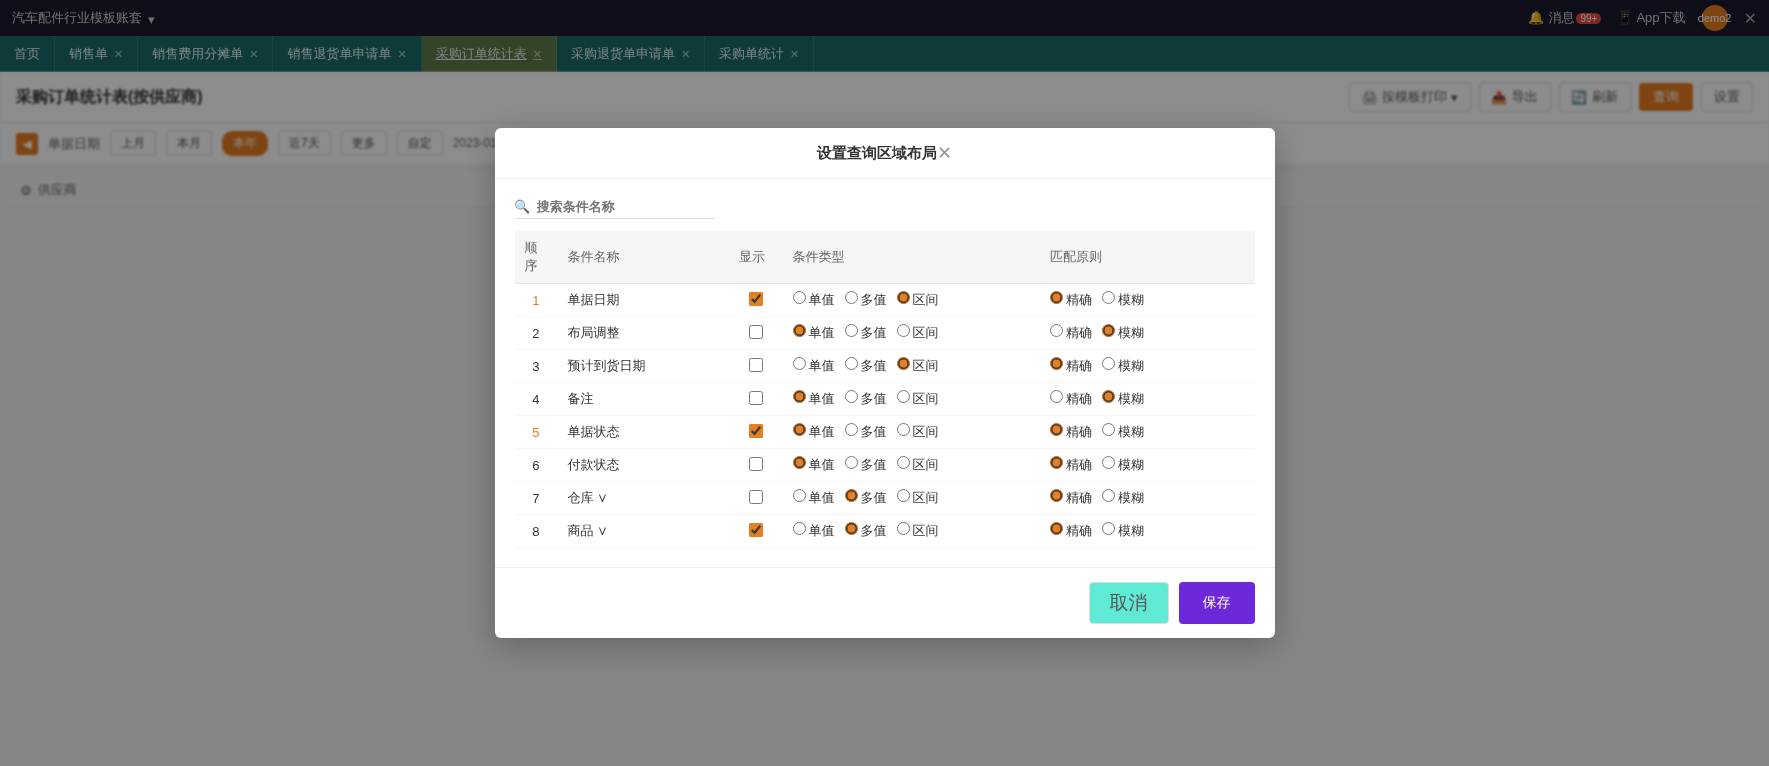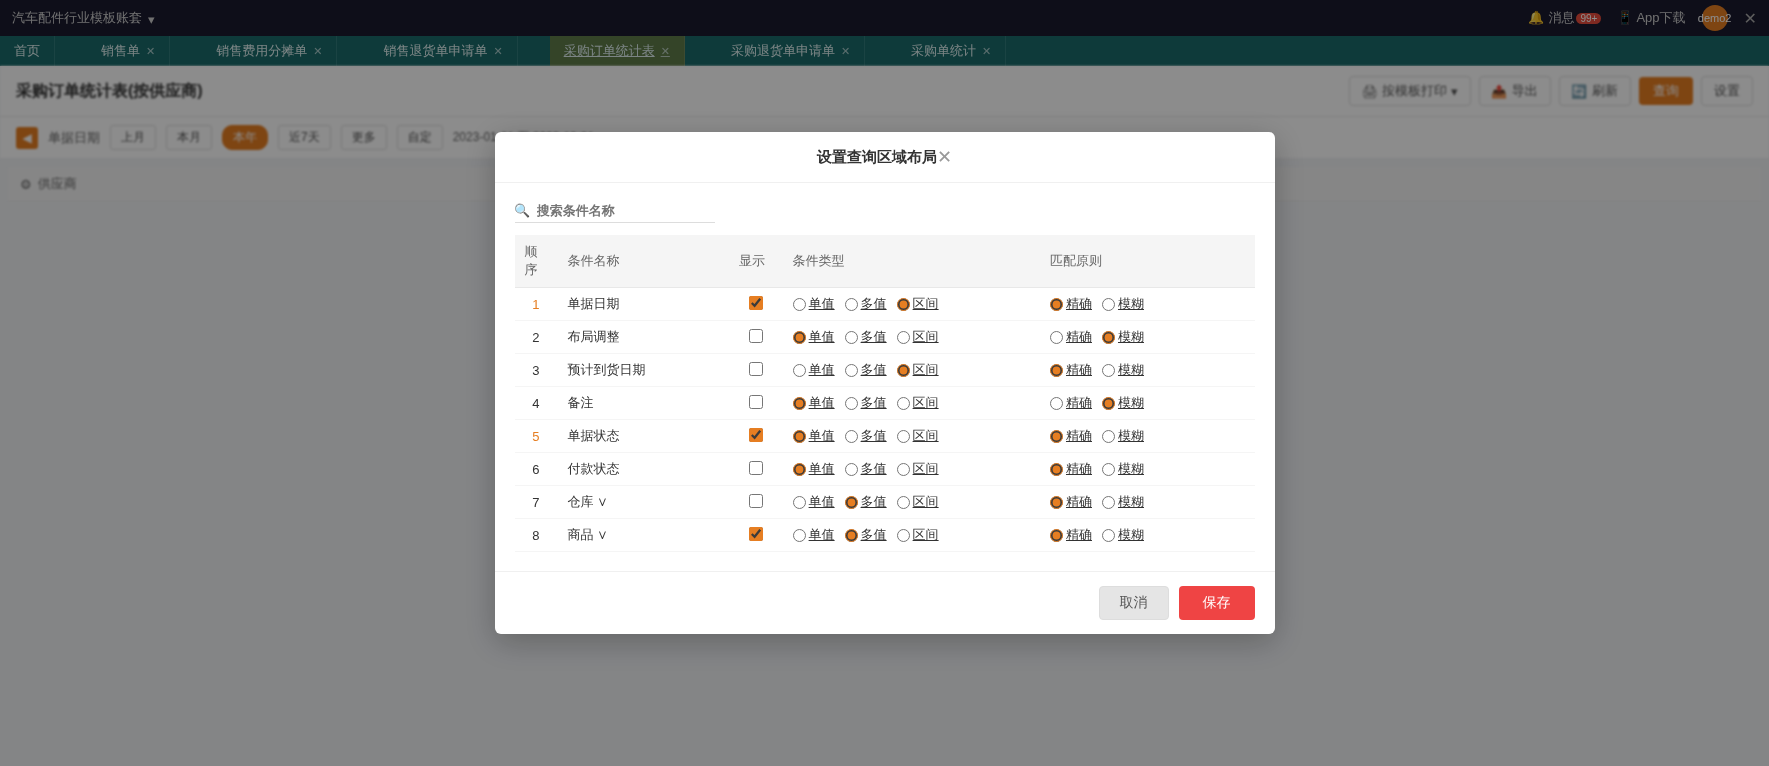--- a/index.html
+++ b/index.html
@@ -15,25 +15,24 @@
       justify-content: space-between;
     }
     .top-nav-left { color: #ccc; font-size: 13px; display: flex; align-items: flex-end; gap: 6px; }
     .top-nav-right { display: flex; align-items: center; gap: 16px; color: #ccc; font-size: 13px; }
     .top-nav-right .badge { background: #e74c3c; color: #fff; border-radius: 8px; padding: 0 4px; font-size: 10px; margin-left: 2px; }
     .top-nav-right .avatar { width: 26px; height: 26px; border-radius: 50%; background: #e67e22; color: #fff; display: flex; align-items: center; justify-content: center; font-size: 11px; }
 
     
     .tab-bar {
       background: #1a6b6b;
-      height: 30px;
+      height: 36px;
       display: flex;
       align-items: center;
       padding: 0 0;
-      gap: 32px;
     }
     .tab-item {
       height: 100%;
       display: flex;
       align-items: center;
       padding: 0 14px;
       color: #e0f0f0;
       font-size: 13px;
       cursor: pointer;
       border-right: 1px solid rgba(255,255,255,0.1);
@@ -122,41 +121,41 @@
     
     .modal-table { width: 100%; border-collapse: collapse; }
     .modal-table thead tr { background: #f5f5f5; }
     .modal-table th { padding: 8px 10px; text-align: left; font-weight: normal; color: #666; font-size: 13px; border-bottom: 1px solid #e8e8e8; }
     .modal-table td { padding: 7px 10px; font-size: 13px; color: #333; border-bottom: 1px solid #f5f5f5; vertical-align: middle; }
     .seq-num { color: #e67e22; font-weight: 500; }
     .seq-num-normal { color: #333; }
 
     
     .radio-group { display: flex; align-items: center; gap: 10px; white-space: nowrap; }
-    .radio-item { display: flex; align-items: center; gap: 3px; cursor: pointer; text-decoration: underline; }
+    .radio-item { display: flex; align-items: flex-start; gap: 3px; cursor: pointer; }
     .radio-item input[type="radio"] { accent-color: #e67e22; cursor: pointer; }
 
     
     .check-item input[type="checkbox"] { accent-color: #e67e22; cursor: pointer; width: 14px; height: 14px; }
 
     
     .table-scroll { overflow-y: auto; max-height: 320px; }
     .table-scroll::-webkit-scrollbar { width: 6px; }
     .table-scroll::-webkit-scrollbar-thumb { background: #ccc; border-radius: 3px; }
 
     
     .col-seq { width: 40px; text-align: center; }
     .col-name { width: 160px; }
     .col-show { width: 50px; text-align: center; }
     .col-type { width: 240px; }
     .col-match { width: 200px; }
 
     
-    .btn-cancel { border: 1px solid #ddd; background: #e5e5e5; color: #555; padding: 7px 20px; border-radius: 4px; cursor: pointer; font-size: 14px; }
-    .btn-save { background: #ef4444; color: #fff; border: none; padding: 7px 24px; border-radius: 4px; cursor: pointer; font-size: 14px; }
+    .btn-cancel { border: 1px solid #ddd; background: #5eead4; color: #555; padding: 7px 20px; border-radius: 4px; cursor: pointer; font-size: 19px; }
+    .btn-save { background: #6d28d9; color: #fff; border: none; padding: 7px 24px; border-radius: 4px; cursor: pointer; font-size: 14px; }
 
     
     .bg-content { filter: blur(1px); pointer-events: none; }
   </style>
 </head>
 <body>
 
 <div class="top-nav">
   <div class="top-nav-left">
     <span>汽车配件行业模板账套</span>

